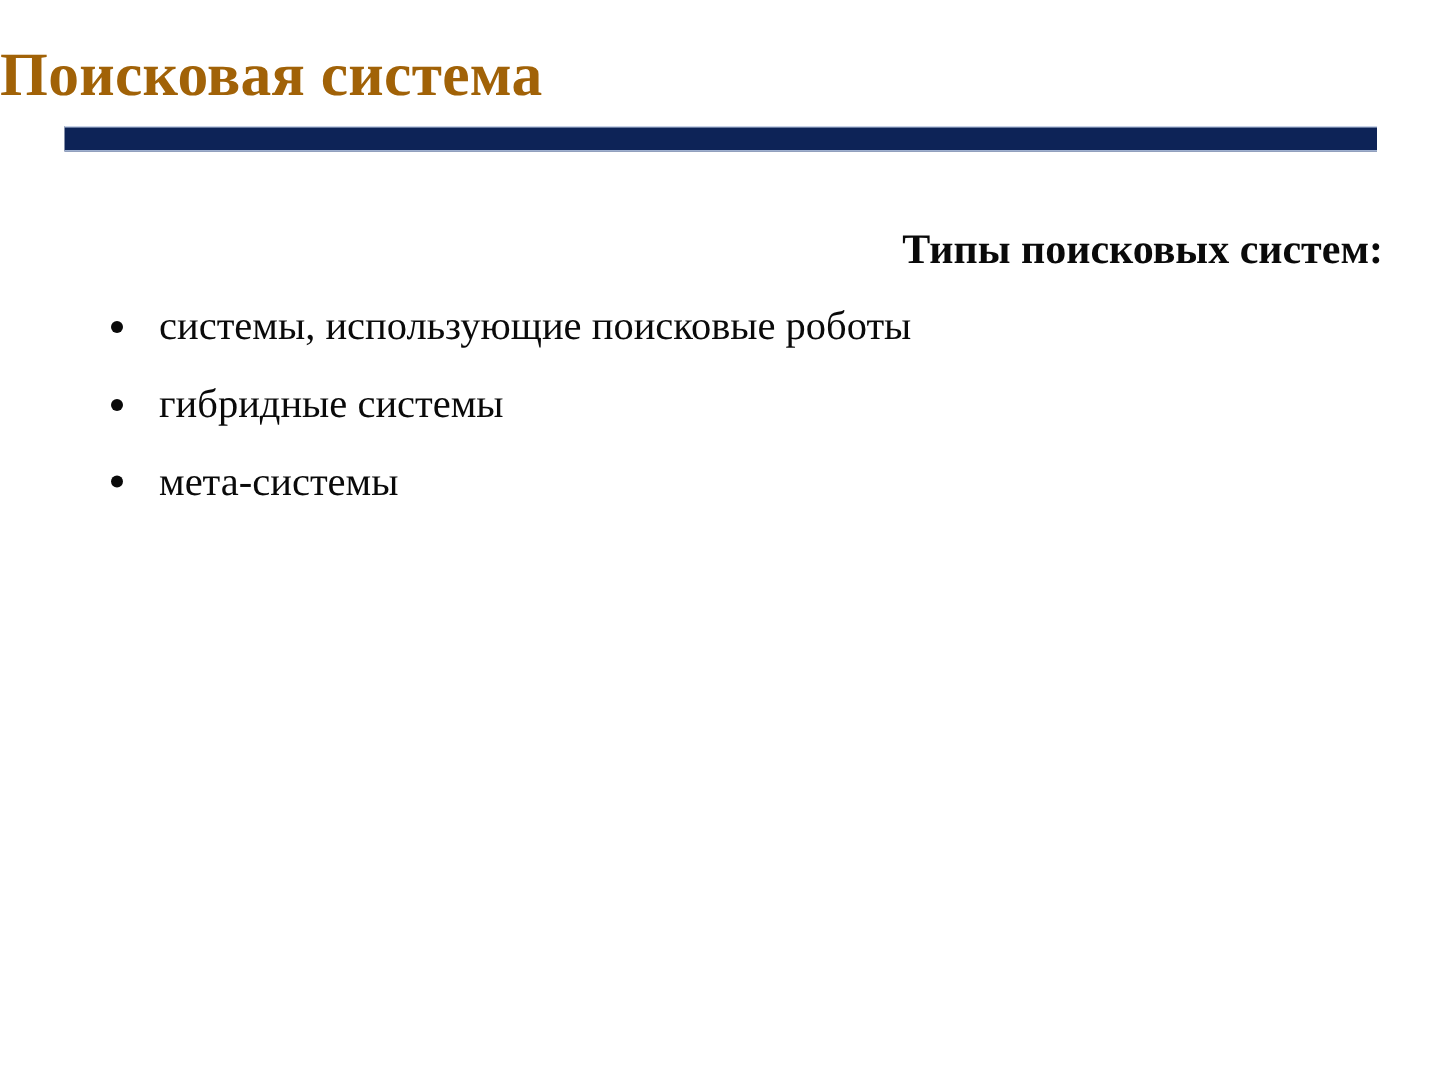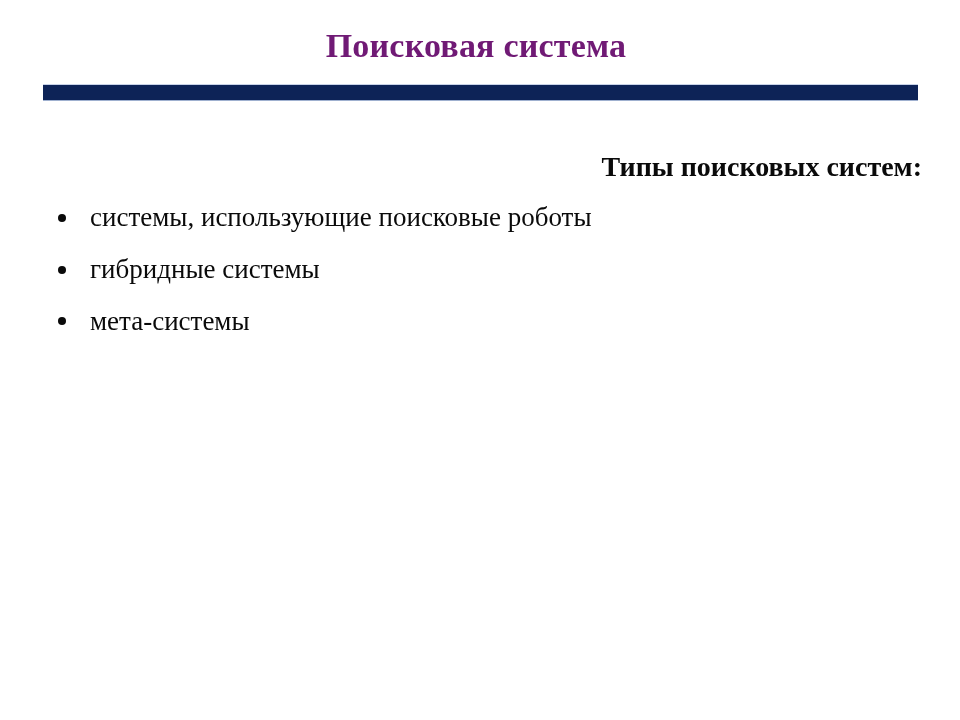--- a/index.html
+++ b/index.html
@@ -22,24 +22,23 @@
     background: #ffffff;
     box-sizing: border-box;
   }
 
   
   .slide-title {
     position: absolute;
     left: 0;
     top: 26px;
     width: 952px;
-    text-align: center;
-    font-size: 34px;
+    font-size: 41px;
     font-weight: bold;
-    color: #701a75;
+    color: #a16207;
     letter-spacing: 0.2px;
     line-height: 1.15;
     white-space: nowrap;
   }
 
   
   .title-rule {
     position: absolute;
     left: 43px;
     top: 84px;
@@ -64,21 +63,21 @@
     font-size: 28px;
     font-weight: bold;
     color: #0a0a0a;
     padding-right: 38px;
     line-height: 1.2;
     white-space: nowrap;
   }
 
   ul.bullet-list {
     list-style: none;
-    margin: 14px 0 0 0;
+    margin: 14px 0 0 16px;
     padding: 0;
   }
 
   ul.bullet-list > li {
     position: relative;
     margin: 0 0 12px 0;
     padding-left: 90px;
     font-size: 27px;
     color: #0a0a0a;
     line-height: 1.48;

